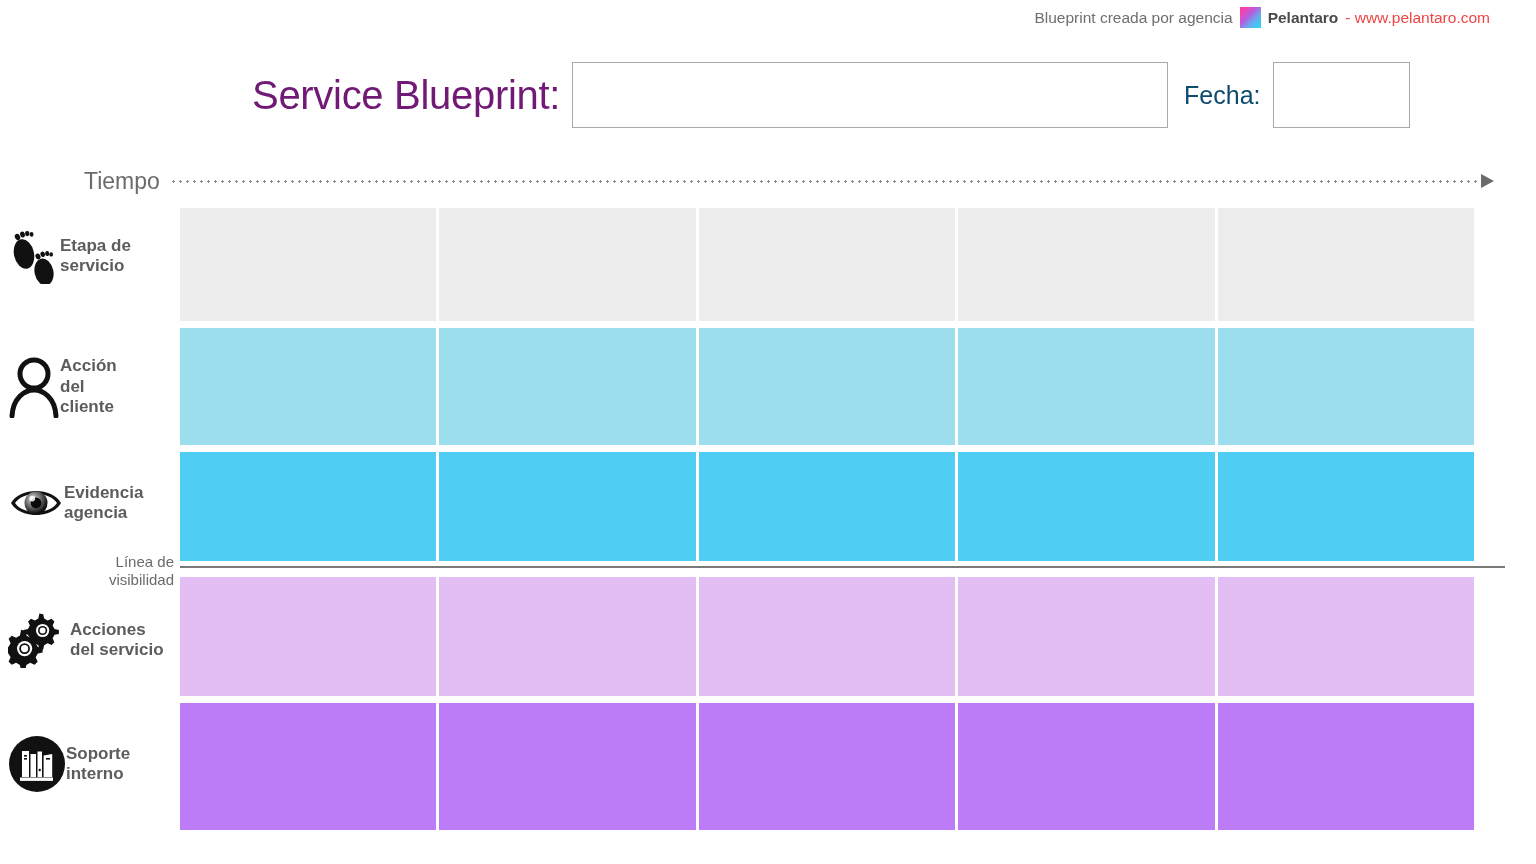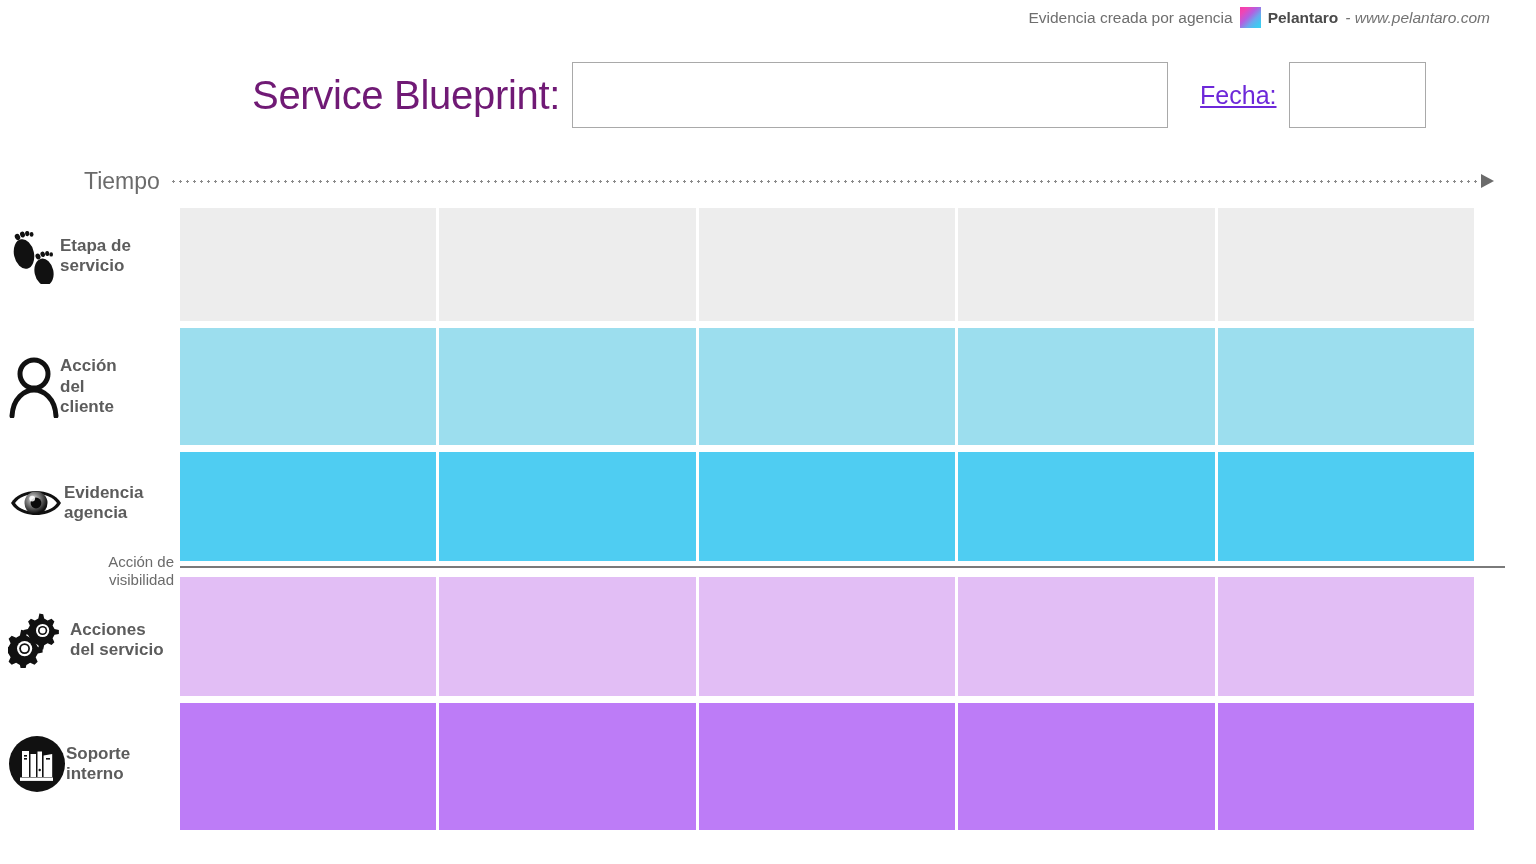--- a/index.html
+++ b/index.html
@@ -33,21 +33,21 @@
         #f63ba8 0%,
         #f045b4 18%,
         #b45ee0 42%,
         #6aa8ee 65%,
         #3fc8f0 85%,
         #3ecff2 100%);
     display: inline-block;
     flex: 0 0 auto;
   }
   .brand-name { font-weight: bold; color: #4a4a4a; }
-  .credit-post { color: #737373; font-style: italic; }
+  .credit-post { color: #ef4444; }
 
   
   .title-row {
     position: absolute;
     top: 62px;
     left: 252px;
     display: flex;
     align-items: center;
   }
   .blueprint-title {
@@ -64,24 +64,23 @@
     border: 1px solid #a9a9a9;
     background: #ffffff;
     margin-left: 12px;
     font-family: "Liberation Sans", sans-serif;
     font-size: 22px;
     color: #444;
     padding: 4px 10px;
   }
   .fecha-label {
     font-size: 25px;
-    color: #6d28d9;
-    margin-left: 32px;
+    color: #0c4a6e;
+    margin-left: 16px;
     white-space: nowrap;
-    text-decoration: underline;
   }
   .fecha-input {
     width: 137px;
     height: 66px;
     border: 1px solid #a9a9a9;
     background: #ffffff;
     margin-left: 12px;
     font-family: "Liberation Sans", sans-serif;
     font-size: 20px;
     color: #444;
@@ -198,21 +197,21 @@
   .label-stage .icon    { width: 52px; height: 56px; }
   .label-action .icon   { width: 52px; height: 62px; }
   .label-evidence .icon { width: 56px; height: 42px; }
   .label-internal .icon { width: 62px; height: 56px; }
   .label-support .icon  { width: 58px; height: 58px; }
 </style>
 </head>
 <body>
 
 <div class="credit">
-  <span>Evidencia creada por agencia</span>
+  <span>Blueprint creada por agencia</span>
   <span class="brand-logo"></span>
   <span class="brand-name">Pelantaro</span>
   <span class="credit-post">- www.pelantaro.com</span>
 </div>
 
 <div class="title-row">
   <span class="blueprint-title">Service Blueprint:</span>
   <input class="title-input" type="text" value="" style="">
   <span class="fecha-label">Fecha:</span>
   <input class="fecha-input" type="text" value="" style="">
@@ -332,21 +331,21 @@
       </g>
     </svg>
   </span>
   <span class="txt">
     <span>Soporte</span><br>
     <span>interno</span>
   </span>
 </div>
 
 <div class="visibility-caption">
-  <span>Acción de</span><br>
+  <span>Línea de</span><br>
   <span>visibilidad</span>
 </div>
 
 <div class="grid">
 
   <div class="band band-stage">
     <div class="cell"></div>
     <div class="cell"></div>
     <div class="cell"></div>
     <div class="cell"></div>

